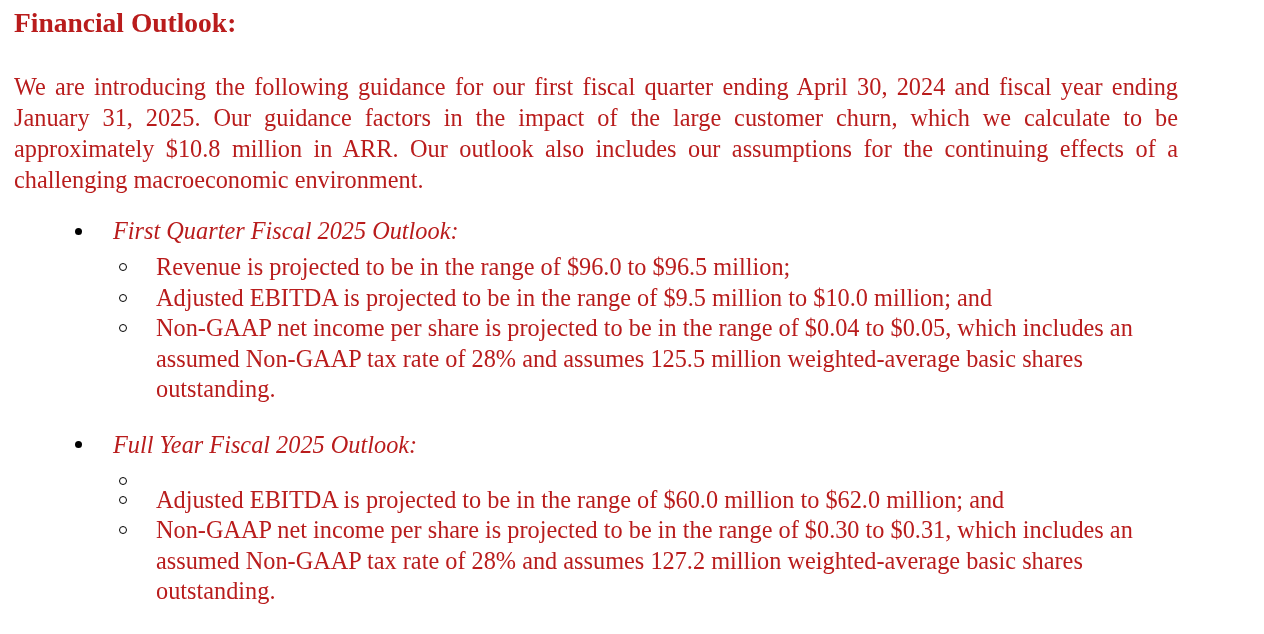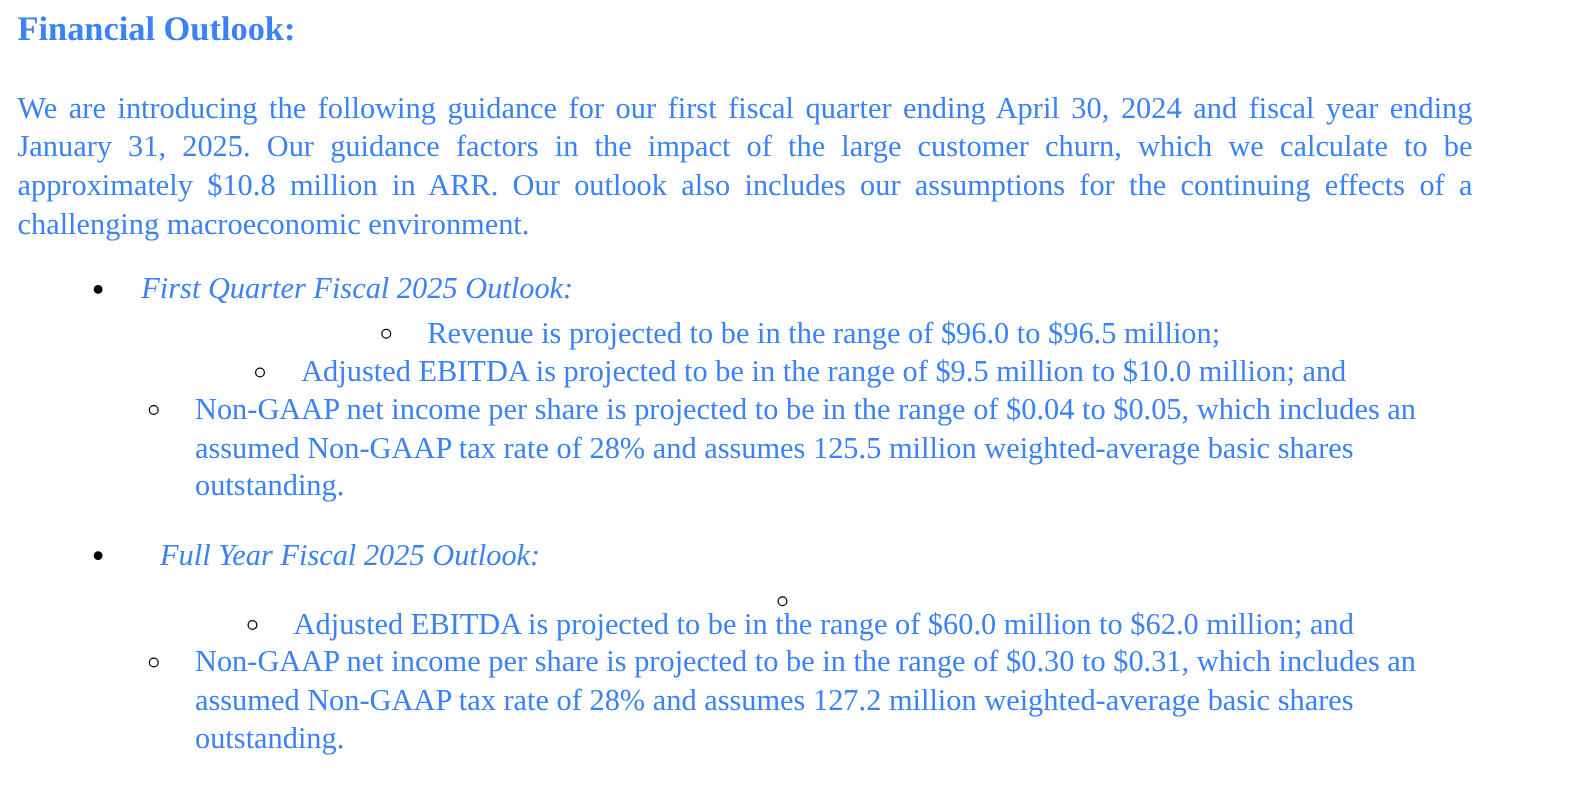--- a/index.html
+++ b/index.html
@@ -6,21 +6,21 @@
   html, body {
     margin: 0;
     padding: 0;
     background: #ffffff;
     width: 1264px;
     height: 634px;
     overflow: hidden;
   }
   .doc {
     font-family: "Liberation Serif", "DejaVu Serif", serif;
-    color: #3b82f6;
+    color: #b91c1c;
     width: 1164px;
     margin-left: 14px;
   }
   .doc-title {
     font-size: 27.5px;
     font-weight: bold;
     line-height: 32px;
     margin: 0;
     padding-top: 7px;
   }
@@ -32,29 +32,29 @@
   }
   .outlook-section { margin: 16px; }
   .li {
     display: flex;
     align-items: flex-start;
   }
   .l1 {
     padding-left: 45px;
     margin-top: 21px;
   }
-  .l1.second { margin-top: 25px; gap: 15px; }
+  .l1.second { margin-top: 25px; }
   .l1 .marker-cell { width: 38px; flex: 0 0 38px; }
   .l1 .item-text {
     font-size: 24.3px;
     font-style: italic;
     line-height: 30px;
   }
   .sublist { margin-top: 6px; }
-  .l2 { padding-left: 89px; justify-content: center; }
+  .l2 { padding-left: 89px; }
   .l2 .marker-cell { width: 37px; flex: 0 0 37px; }
   .l2 .item-text {
     font-size: 24.3px;
     line-height: 30.5px;
     text-align: left;
   }
   .disc {
     display: block;
     width: 7px;
     height: 7px;

